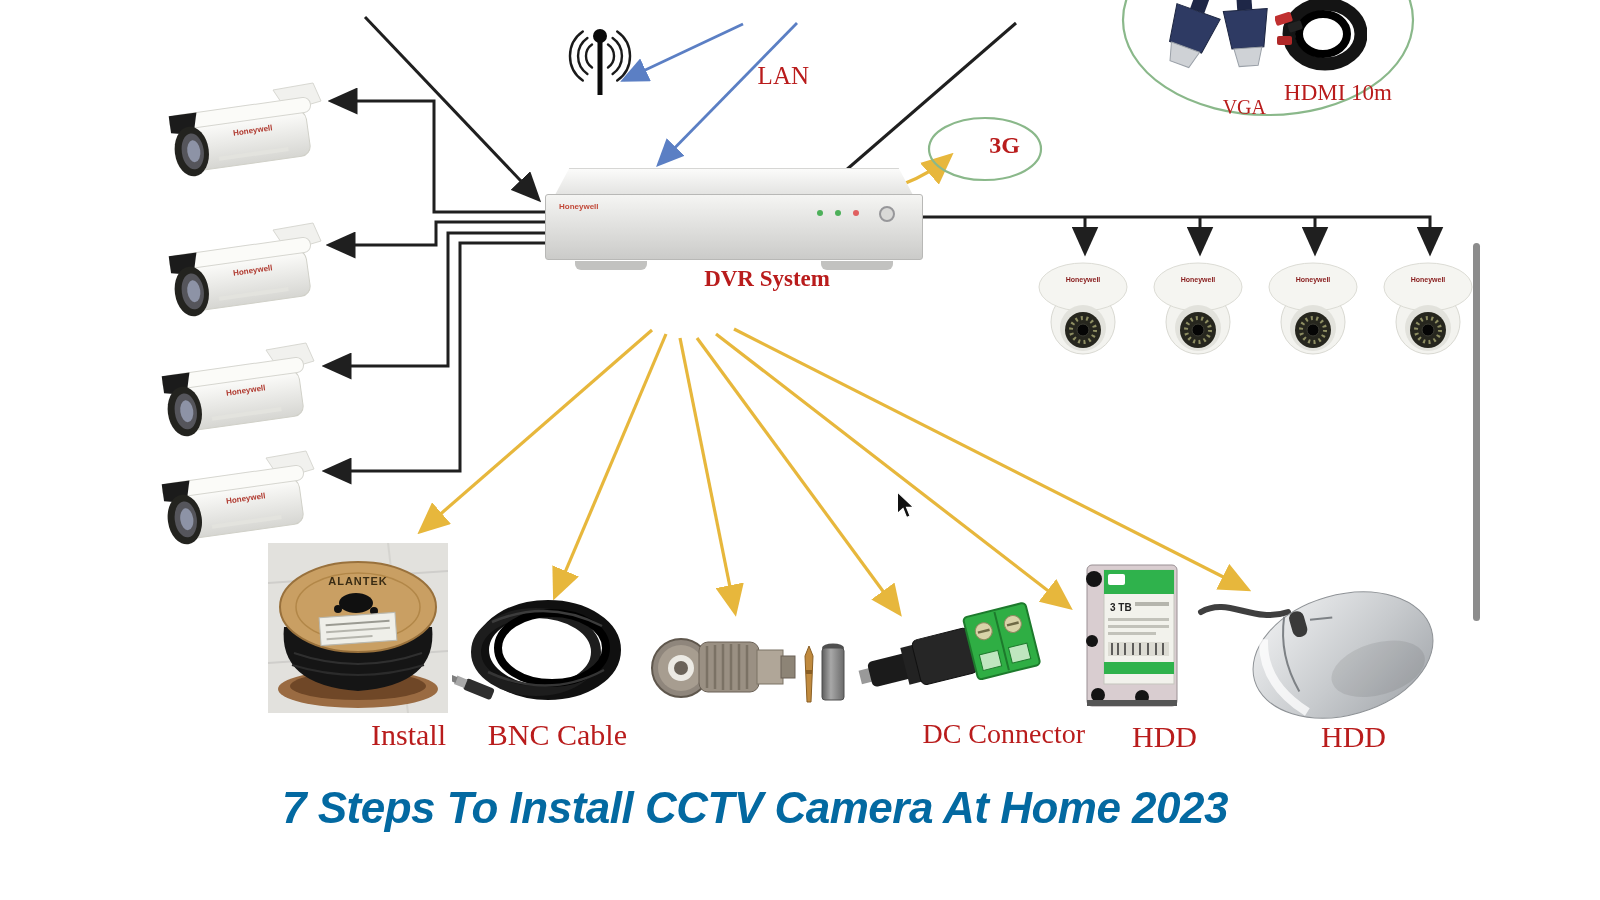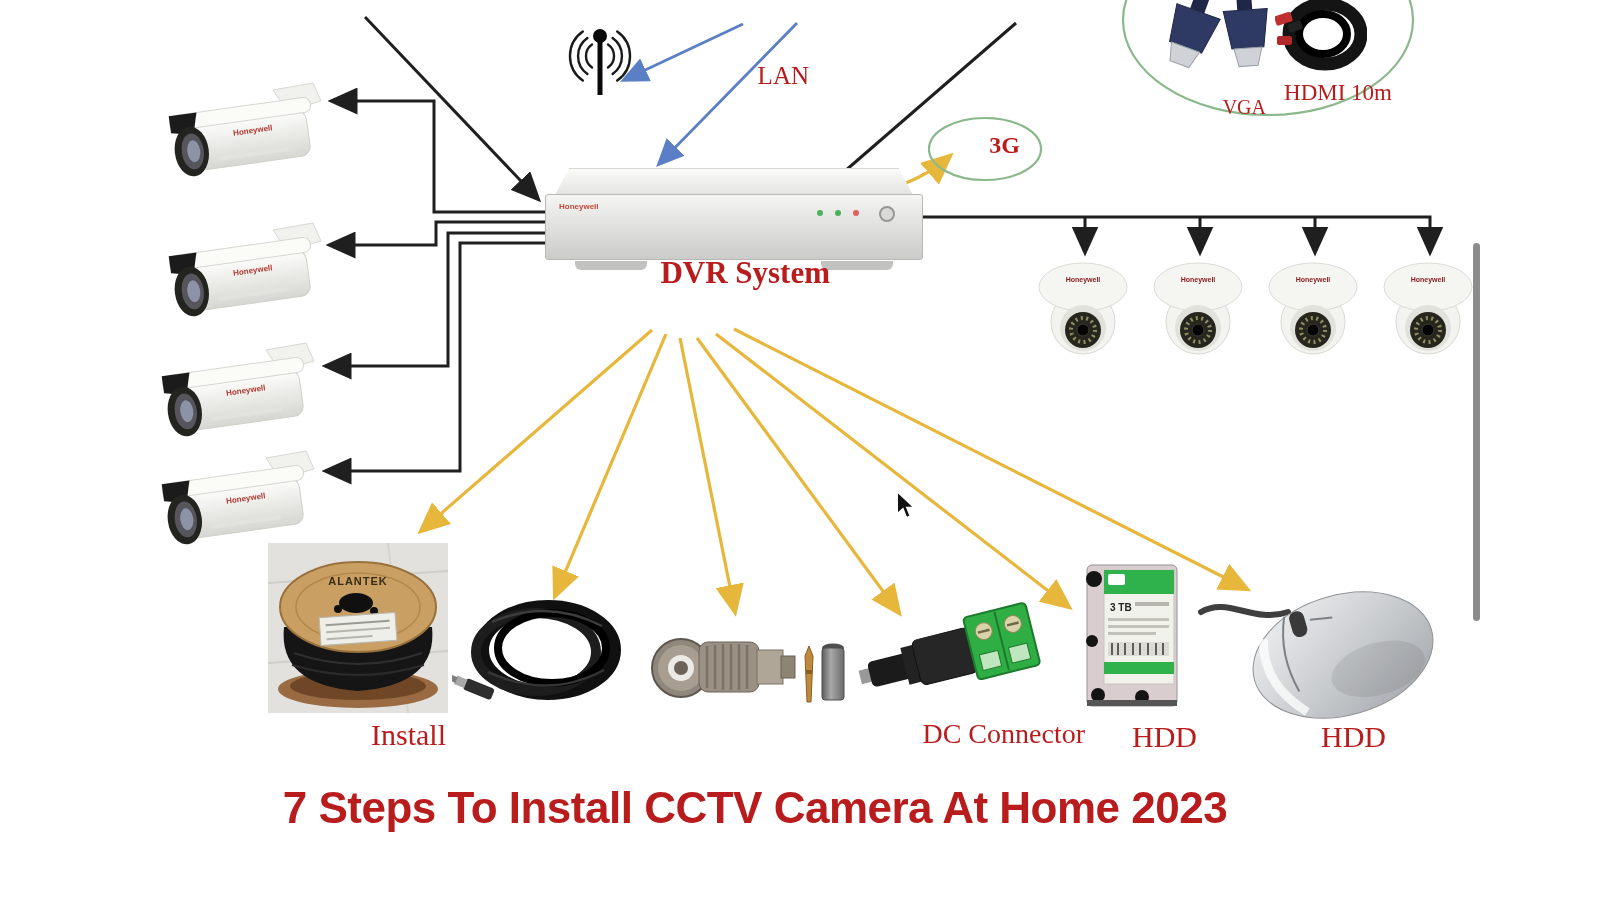--- a/index.html
+++ b/index.html
@@ -15,22 +15,22 @@
   .dvr{position:absolute;left:545px;top:168px;width:378px;height:104px;z-index:2;}
   .dvr-top{position:absolute;left:10px;right:10px;top:0;height:26px;background:linear-gradient(#fbfbfa,#e3e3e1);
            clip-path:polygon(4% 0,96% 0,100% 100%,0 100%);border-top:1px solid #d6d6d4;}
   .dvr-face{position:absolute;left:0;right:0;top:26px;height:64px;border:1px solid #b8b8b6;border-radius:3px;
             background:linear-gradient(180deg,#f5f5f3 0%,#e2e2e0 45%,#cbcbc9 100%);}
   .dvr-foot{position:absolute;bottom:4px;height:9px;width:72px;background:#c2c2c0;border-radius:0 0 6px 6px;}
   .led{position:absolute;top:42px;width:6px;height:6px;border-radius:50%;}
   .pwr{position:absolute;top:38px;left:334px;width:12px;height:12px;border-radius:50%;
        border:2px solid #97979a;background:#d9d9d7;}
   .title{position:absolute;left:155px;top:783px;width:1200px;text-align:center;z-index:3;
-         font-family:"Liberation Sans", sans-serif;font-weight:700;font-size:44px;color:#b91c1c;
-         letter-spacing:-0.5px;}
+         font-family:"Liberation Sans", sans-serif;font-weight:700;font-size:44px;color:#0369a1;
+         letter-spacing:-0.5px;font-style:italic;}
   .scrollbar{position:absolute;left:1473px;top:243px;width:7px;height:378px;border-radius:4px;
              background:#8c8c8c;z-index:2;}
   .cursor{position:absolute;left:896px;top:492px;z-index:6;}
   .hidden-defs{position:absolute;width:0;height:0;overflow:hidden;}
 </style>
 </head>
 <body>
 
 <div class="canvas">
 
@@ -165,21 +165,21 @@
     <div class="dvr-top"></div>
     <div class="dvr-face"></div>
     <div class="dvr-foot" style="left:30px;bottom:2px;"></div>
     <div class="dvr-foot" style="right:30px;bottom:2px;"></div>
     <div class="brand" style="left:14px;top:34px;font-size:8px;color:#c24a3a;">Honeywell</div>
     <div class="led" style="left:272px;background:#4db05a;"></div>
     <div class="led" style="left:290px;background:#4db05a;"></div>
     <div class="led" style="left:308px;background:#e06060;"></div>
     <div class="pwr"></div>
   </div>
-  <div class="lbl serif" style="left:610px;top:255px;width:220px;font-size:31px;font-weight:600;">DVR System</div>
+  <div class="lbl serif" style="left:610px;top:266px;width:220px;font-size:23px;font-weight:600;">DVR System</div>
 
   <svg class="dev" style="left:165px;top:82px;width:160px;height:105px;">
       <use href="#sym-bullet"></use>
     </svg>
   <div class="brand" style="left:233px;top:126px;font-size:8px;transform:rotate(-8deg);">Honeywell</div>
   <svg class="dev" style="left:165px;top:222px;width:160px;height:105px;">
       <use href="#sym-bullet"></use>
     </svg>
   <div class="brand" style="left:233px;top:266px;font-size:8px;transform:rotate(-8deg);">Honeywell</div>
   <svg class="dev" style="left:158px;top:342px;width:160px;height:105px;">
@@ -321,20 +321,21 @@
       <ellipse cx="150" cy="95" rx="92" ry="60" fill="url(#gradMouse)" stroke="#8e9296"></ellipse>
       <path d="M104,42 Q88,78 98,118" stroke="#7d8185" stroke-width="2" fill="none"></path>
       <path d="M78,58 Q64,100 100,140" stroke="#ffffff" stroke-width="9" fill="none" opacity="0.75"></path>
       <rect x="108" y="40" width="15" height="26" rx="7" fill="#3a3a3a"></rect>
       <line x1="128" y1="52" x2="150" y2="56" stroke="#7d8185" stroke-width="2"></line>
       <ellipse cx="180" cy="118" rx="48" ry="26" fill="#000000" opacity="0.08"></ellipse>
     </g>
   </svg>
 
   <div class="lbl serif" style="left:286px;top:718px;width:160px;font-size:30px;">Install</div>
+  <div class="lbl serif" style="left:447px;top:718px;width:180px;font-size:30px;">BNC Cable</div>
   <div class="lbl serif" style="left:865px;top:718px;width:220px;font-size:28px;">DC Connector</div>
   <div class="lbl serif" style="left:1077px;top:720px;width:120px;font-size:30px;">HDD</div>
   <div class="lbl serif" style="left:1266px;top:720px;width:120px;font-size:30px;">HDD</div>
 
   <div class="title">7 Steps To Install CCTV Camera At Home 2023</div>
 
   <svg class="cursor" width="22" height="28" viewBox="0 0 13 19">
     <polygon points="0,0 0,14.5 3.8,11.2 6.2,17.3 8.6,16.3 6.2,10.4 11,10.4" fill="#111111" stroke="#ffffff" stroke-width="0.8"></polygon>
   </svg>
 

